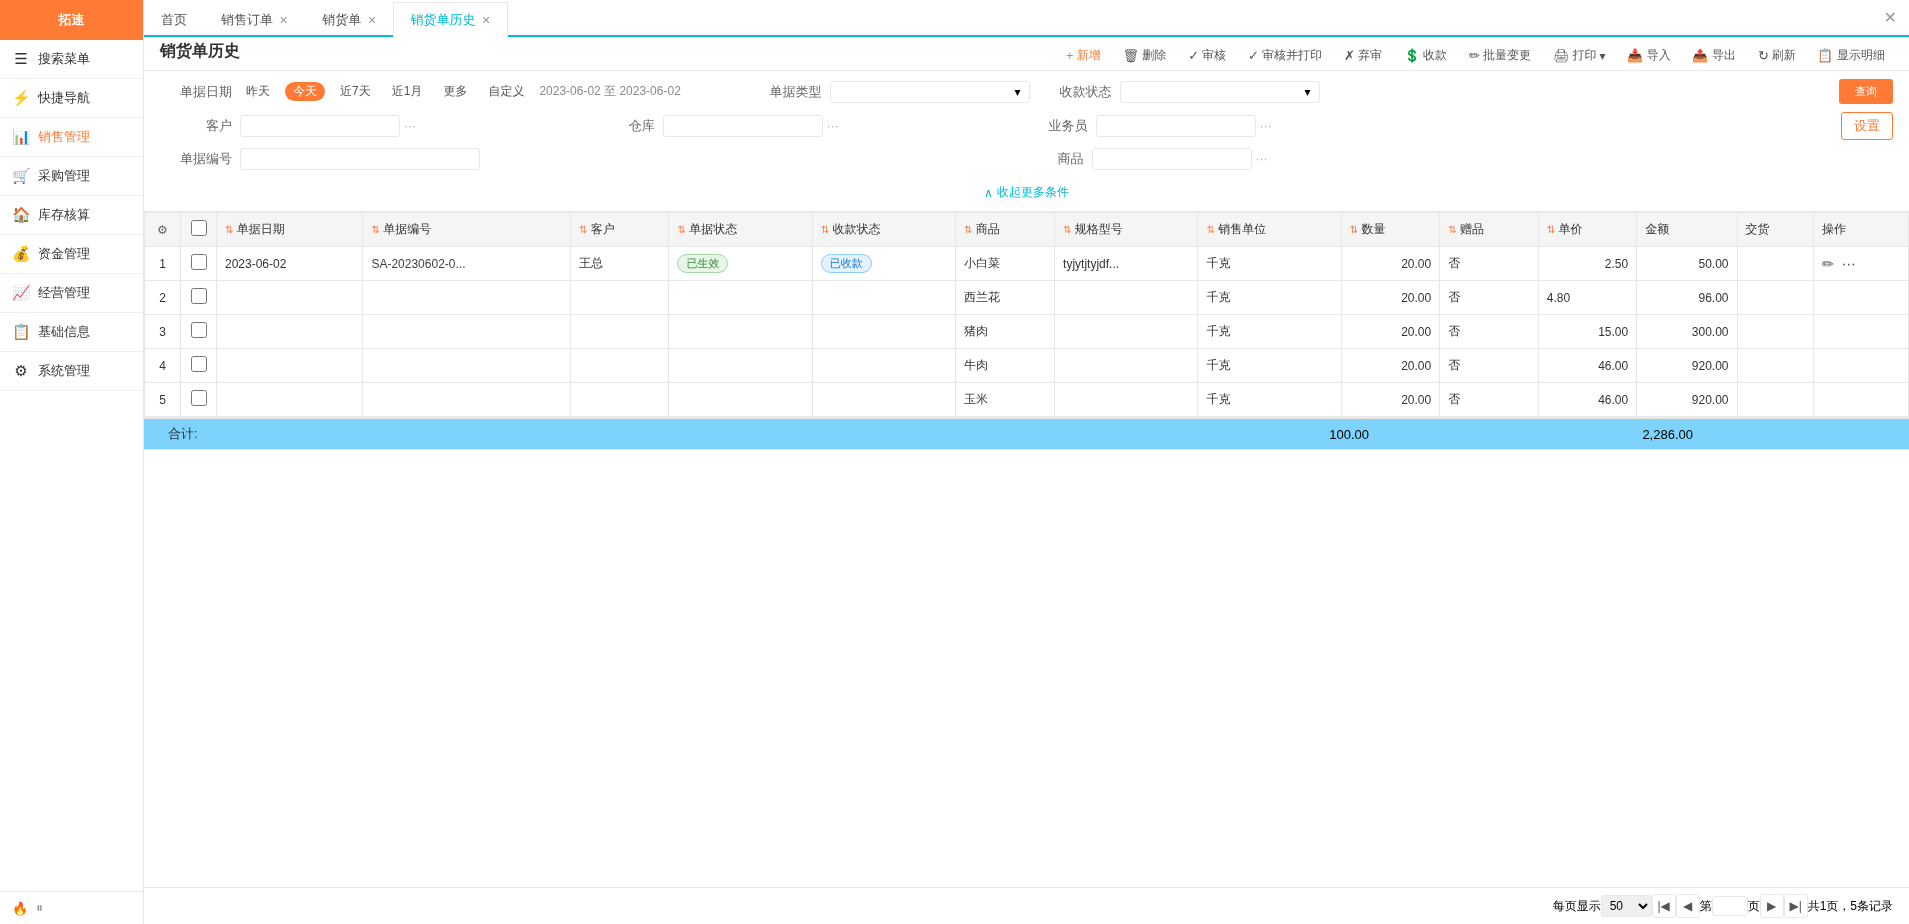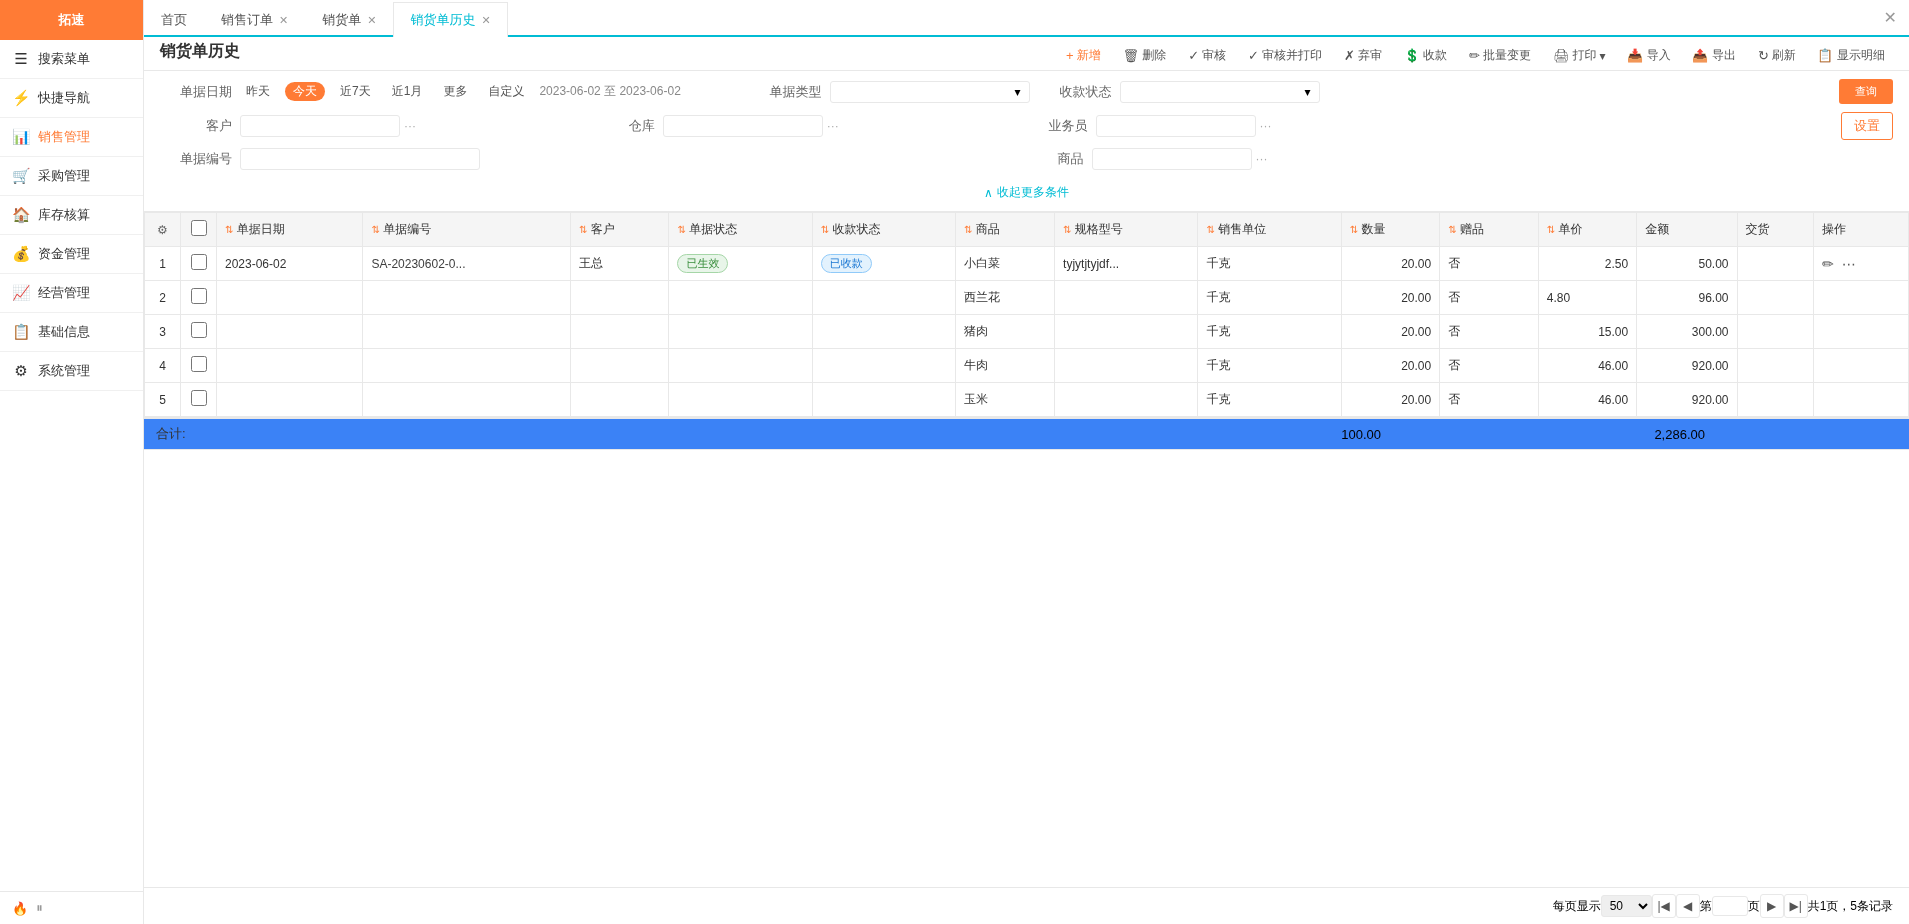--- a/index.html
+++ b/index.html
@@ -254,26 +254,26 @@
       padding: 1px 8px;
       border-radius: 10px;
       font-size: 11px;
     }
     .status-effective { background: #e8f5e9; color: #388e3c; border: 1px solid #a5d6a7; }
     .status-received { background: #e3f2fd; color: #1976d2; border: 1px solid #90caf9; }
     .link-text { color: #404040; cursor: pointer; text-decoration: none; text-align: center; }
 
     
     .table-footer {
-      background: #3b82f6;
+      background: #7dd3fc;
       border-top: 2px solid #e8e8e8;
       border-bottom: 1px solid #e8e8e8;
       display: flex;
       align-items: center;
-      padding: 6px 4px;
+      padding: 6px 16px;
       font-size: 13px;
     }
     .footer-label {
       width: 180px;
       color: #333;
       padding-left: 8px;
     }
 
     
     .pagination-bar {

